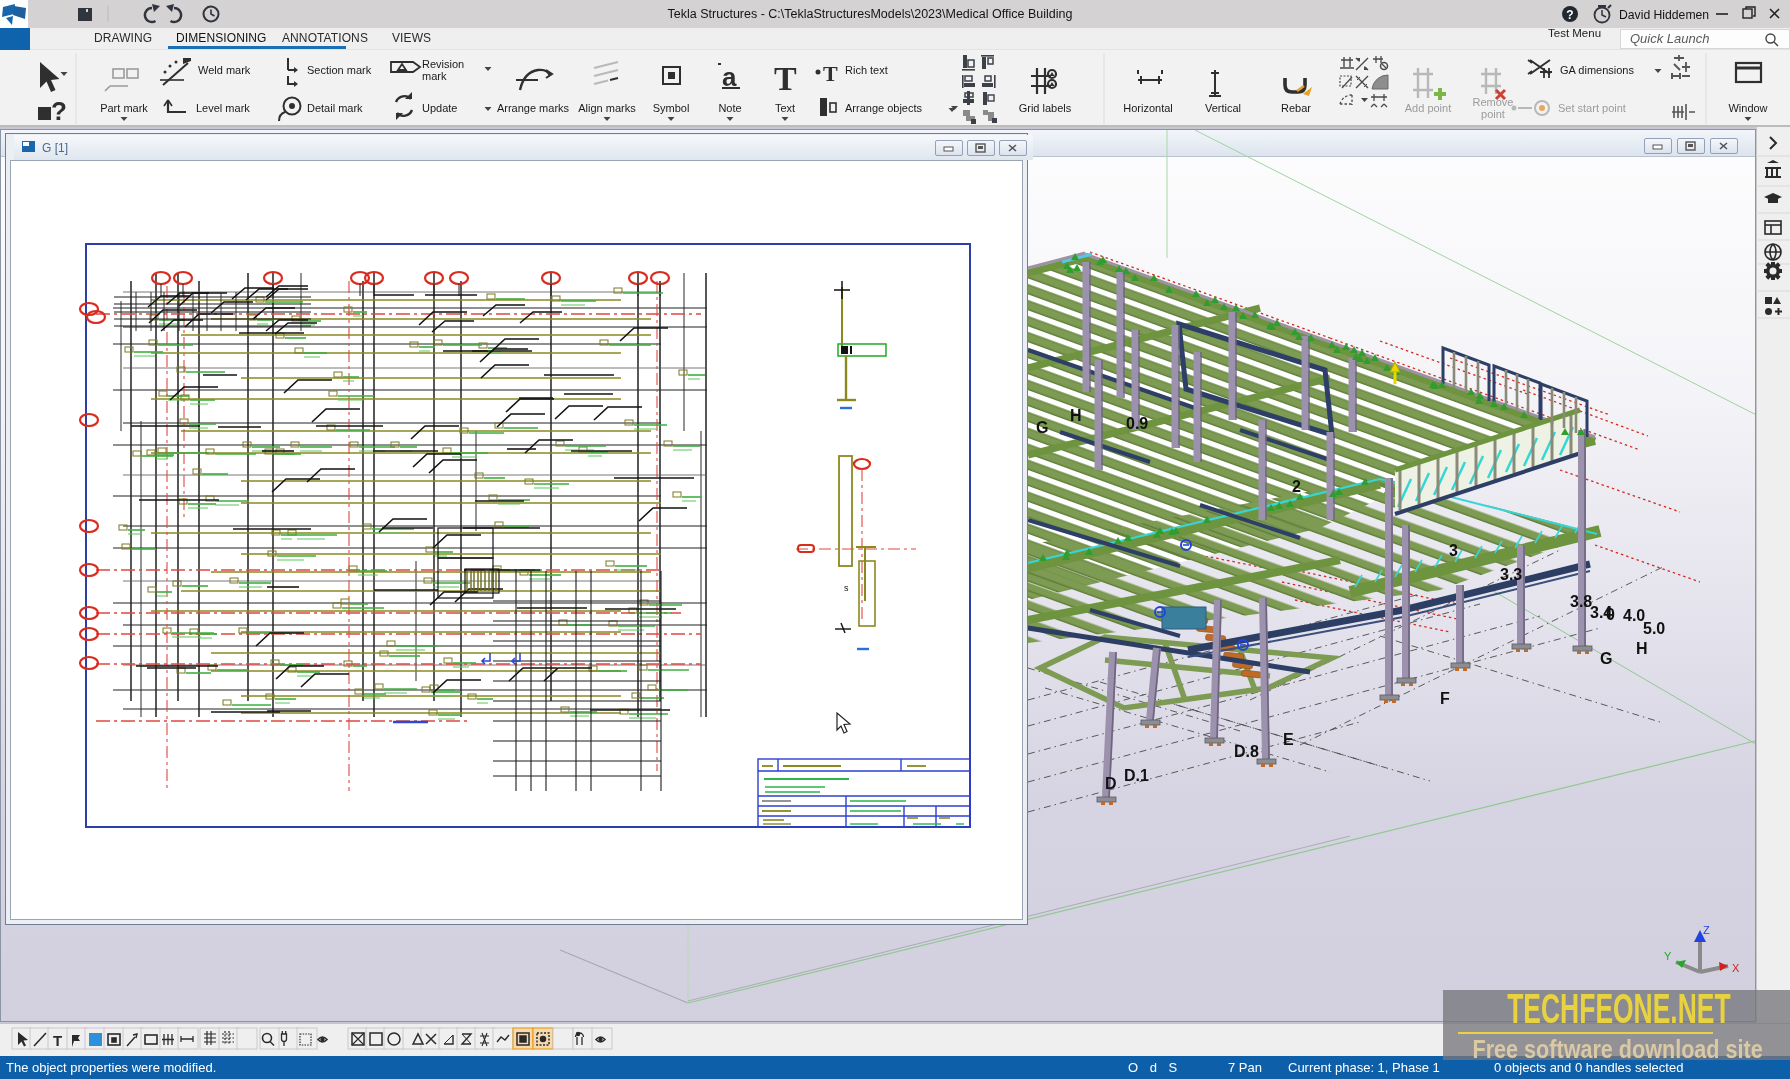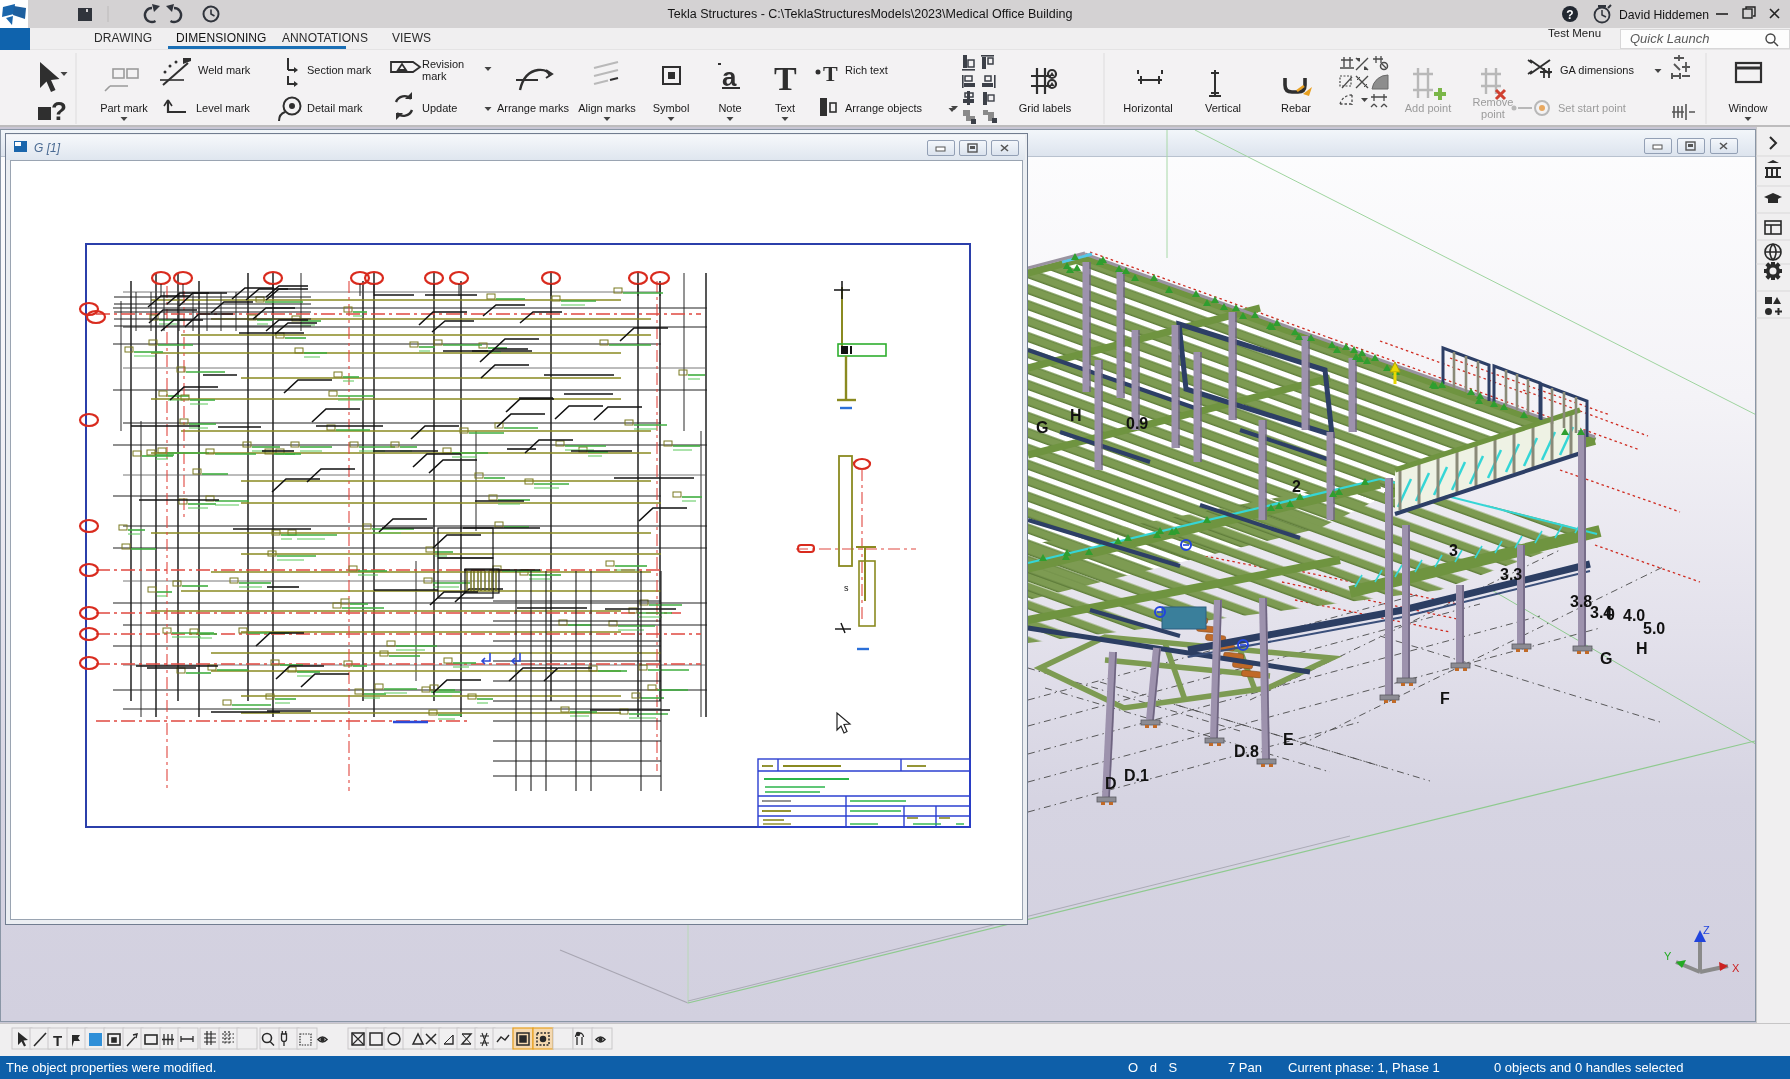--- a/index.html
+++ b/index.html
@@ -22,21 +22,21 @@
 
 
 #mdi { left:0; top:127px; width:1756px; height:896px; background:#c8c6d4; }
 #w3d { left:0; top:129px; width:1756px; height:893px; border:1px solid #8a96a6; background:linear-gradient(180deg,#fdfdfe 0%,#f4f3f7 30%,#e4e2ec 55%,#d6d4e2 75%,#d2d0df 100%); }
 #w3dtitle { left:0; top:0; width:100%; height:27px; background:linear-gradient(180deg,#f2f6fa,#dde4ee); border-bottom:1px solid #b9c2cf; }
 .winbtn { position:absolute; width:28px; height:16px; background:linear-gradient(180deg,#f4f7fb,#dbe3ee); border:1px solid #93a0b5; border-radius:2px; }
 .winbtn svg { display:block; margin:2px auto; }
 
 
 #wdraw { left:5px; top:133px; width:1023px; height:792px; background:#ebeef2; border:1px solid #717d90; }
-#wdtitle { position:absolute; left:0; top:1px; width:1019px; height:25px; background:linear-gradient(180deg,#f6f8fb,#dfe6ef);font-style:italic; }
+#wdtitle { position:absolute; left:8px; top:1px; width:1019px; height:25px; background:linear-gradient(180deg,#f6f8fb,#dfe6ef); }
 #wdclient { position:absolute; left:4px; top:26px; width:1013px; height:760px; background:#fff; border:1px solid #9aa4b2; }
 
 
 #rpanel { left:1756px; top:127px; width:34px; height:896px; background:#f0eff0; border-left:1px solid #c9c8c9; }
 
 
 #btoolbar { left:0; top:1023px; width:1790px; height:33px; background:#f0eff0; border-top:1px solid #c6c5c6; }
 
 
 #statusbar { left:0; top:1056px; width:1790px; height:23px; background:#0e5fa9; color:#fff; font-size:13px; line-height:23px; }
@@ -1347,14 +1347,19 @@
 </g>
 </svg>
 
   <div id="statusbar" class="abs"></div>
   <div class="sbtxt" style="left:6px">The object properties were modified.</div>
   <div class="sbtxt" style="left:1128px;letter-spacing:4px">O d S</div>
   <div class="sbtxt" style="left:1228px">7  Pan</div>
   <div class="sbtxt" style="left:1288px">Current phase: 1, Phase 1</div>
   <div class="sbtxt" style="left:1494px">0 objects and 0 handles selected</div>
 
+  <div id="wmark" class="abs">
+    <div class="t1">TECHFEONE.NET</div>
+    <div class="ul"></div>
+    <div class="t2">Free software download site</div>
+  </div>
 
 </div>
 
 </body></html>

